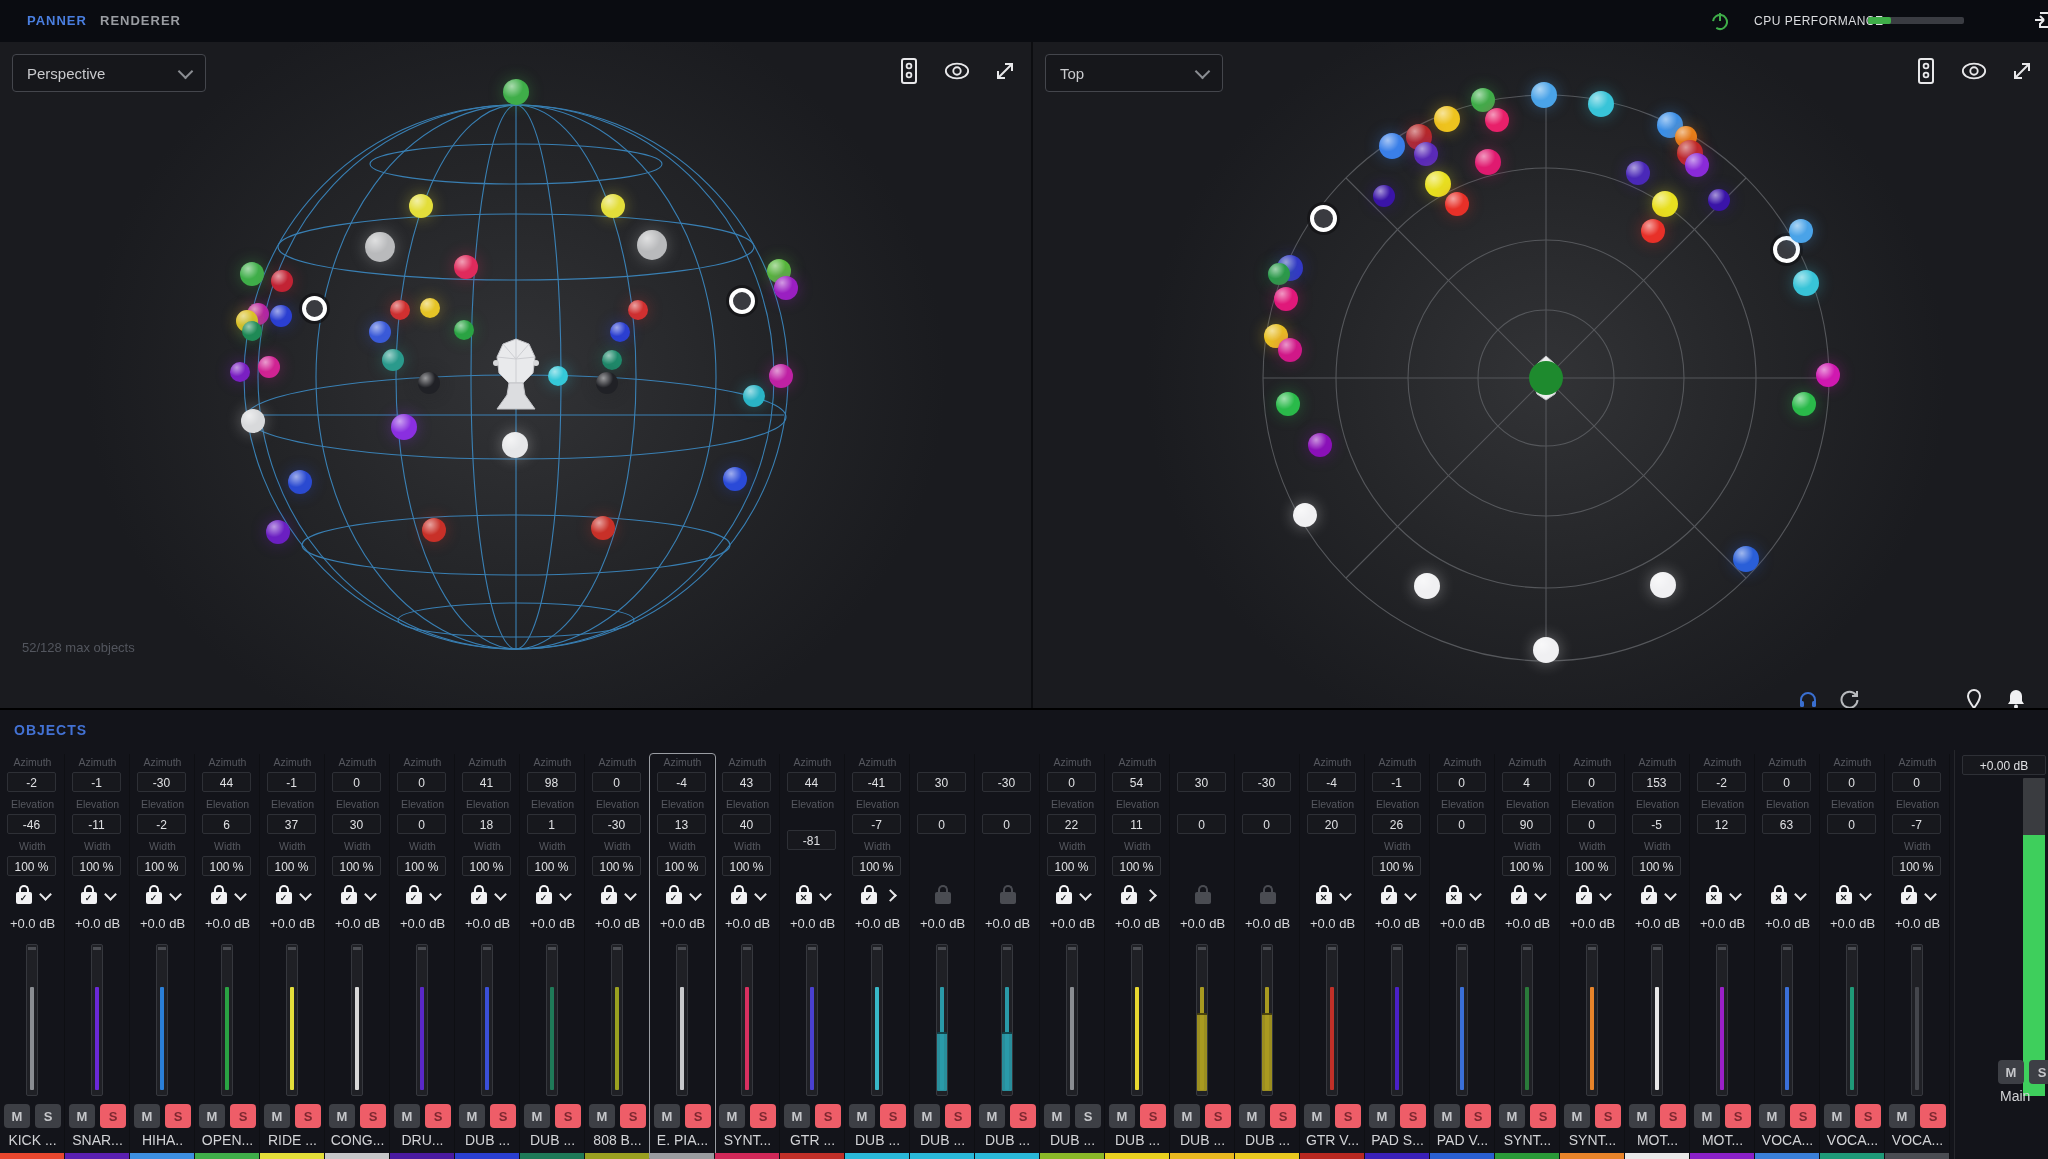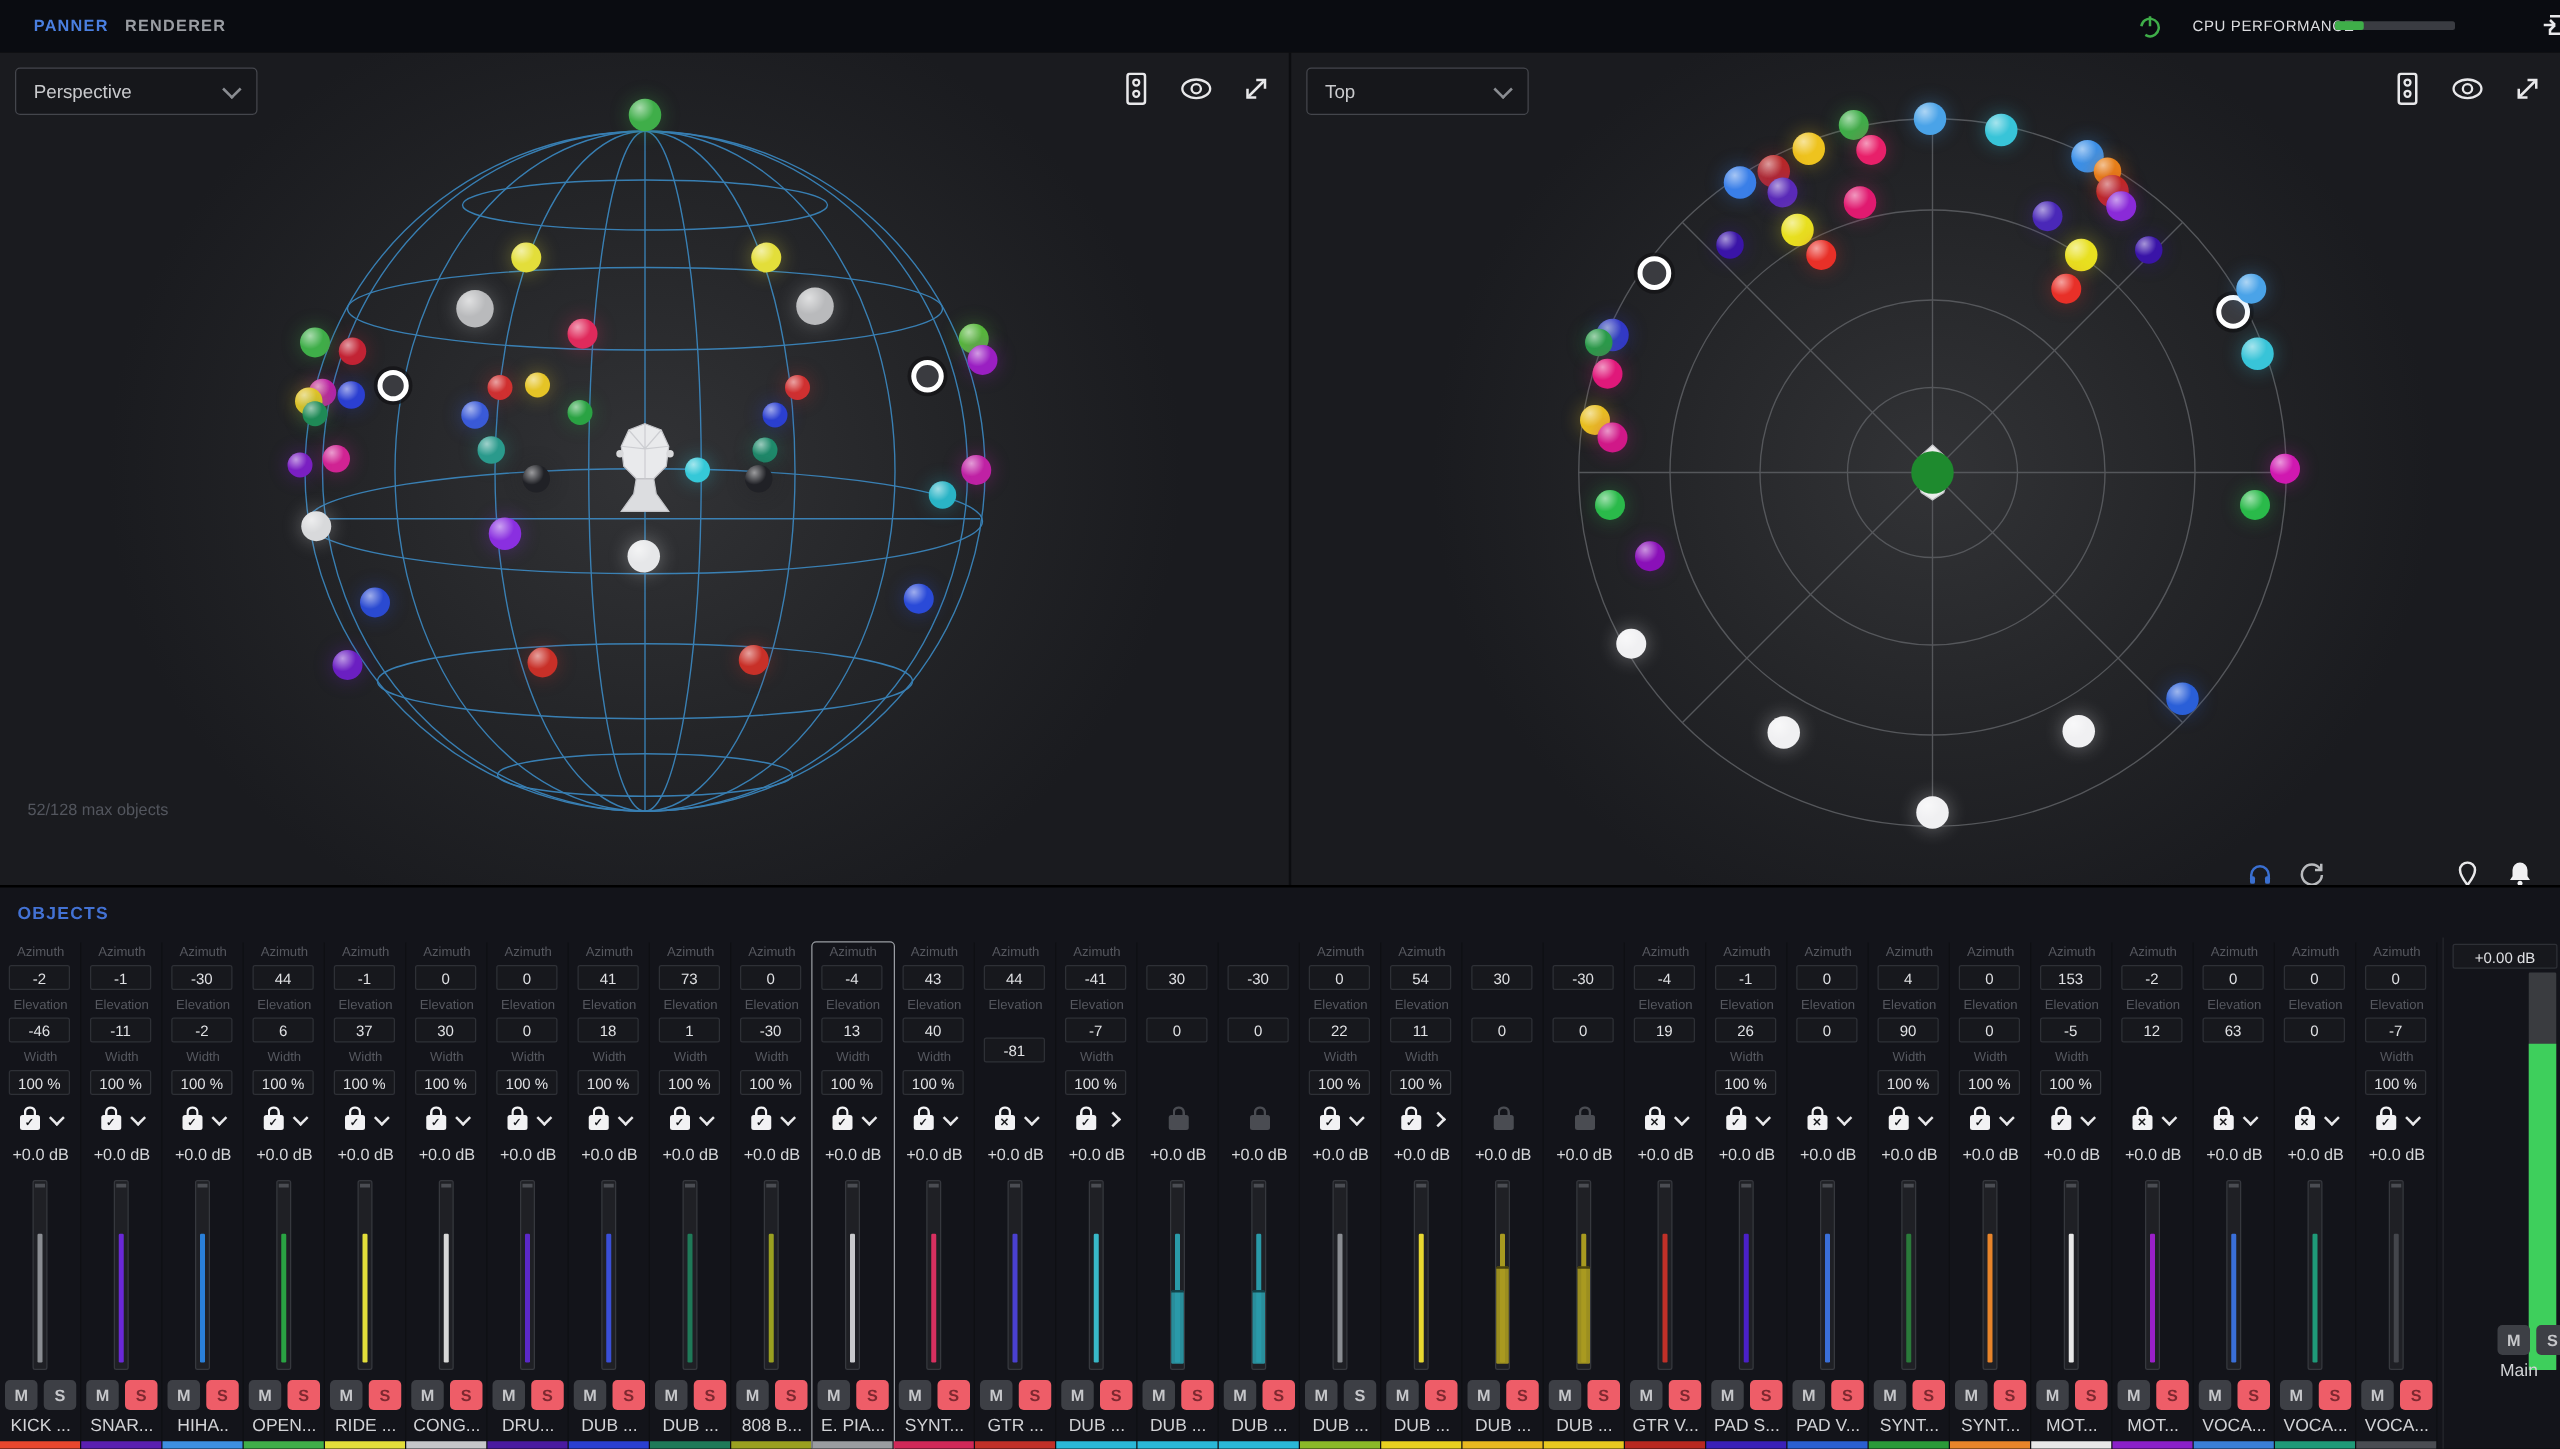--- a/index.html
+++ b/index.html
@@ -685,21 +685,21 @@
         </div>
           <div class="msrow">
           <div class="msbtn">M</div>
           <div class="msbtn on">S</div>
         </div>
           <div class="sname">DUB ...</div>
           <div class="sbar" style="background:#2a3fd0"></div>
         </div>
         <div class="strip" style="left: 520px;">
           <div class="slabel" style="top:2px">Azimuth</div>
-          <div class="sbox" style="top:18px">73</div>
+          <div class="sbox" style="top:18px">98</div>
           <div class="slabel" style="top:44px">Elevation</div>
           <div class="sbox" style="top:60px">1</div>
           <div class="slabel" style="top:86px">Width</div>
           <div class="sbox" style="top:102px">100 %</div>
           <div class="lockrow">
           <span class="lock ">
               <span class="mark">✓</span>
             </span>
           <span class="lchev down"></span>
         </div>
@@ -985,21 +985,21 @@
           <div class="msbtn">M</div>
           <div class="msbtn on">S</div>
         </div>
           <div class="sname">DUB ...</div>
           <div class="sbar" style="background:#e8c820"></div>
         </div>
         <div class="strip" style="left: 1300px;">
           <div class="slabel" style="top:2px">Azimuth</div>
           <div class="sbox" style="top:18px">-4</div>
           <div class="slabel" style="top:44px">Elevation</div>
-          <div class="sbox" style="top:60px">19</div>
+          <div class="sbox" style="top:60px">20</div>
           <div class="lockrow">
           <span class="lock ">
               <span class="mark">✕</span>
             </span>
           <span class="lchev down"></span>
         </div>
           <div class="sdb">+0.0 dB</div>
           <div class="fader">
           <div class="cap"></div>
           <div class="line" style="top:28%;background:#c03028"></div>

